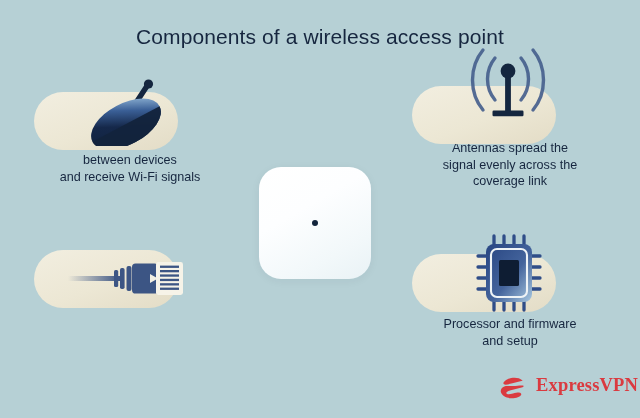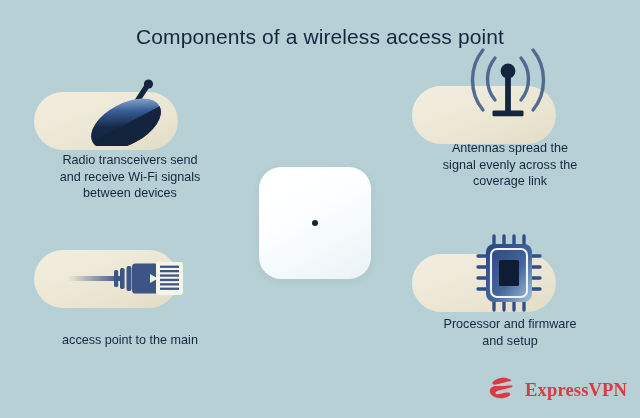--- a/index.html
+++ b/index.html
@@ -102,24 +102,24 @@
     height: 6.5px;
     margin-left: -3.25px;
     margin-top: -3.25px;
     border-radius: 50%;
     background: #12243c;
   }
 
   
   .brand {
     position: absolute;
-    right: 13px;
+    right: 2px;
     bottom: 14px;
     display: flex;
-    align-items: center;
+    align-items: flex-start;
     gap: 7px;
   }
   .brand-mark { display: block; }
   .brand-name {
     font-family: "Liberation Serif", serif;
     font-size: 18.5px;
     font-weight: 700;
     color: #da3a40;
     letter-spacing: 0.15px;
     line-height: 1;
@@ -152,23 +152,22 @@
           </g>
 
           <g transform="translate(116,60) rotate(-28)">
             <ellipse cx="0" cy="0" rx="38" ry="20.5" fill="url(#dishGrad)"></ellipse>
             <path d="M -38 0 A 38 20.5 0 0 0 38 0 Z" fill="#13233c" opacity="0.96"></path>
           </g>
         </svg>
       </div>
     </div>
     <div class="caption">
-      <span class="line">Radio transceivers send</span>
+      <span class="line">between devices</span>
       <span class="line">and receive Wi-Fi signals</span>
-      <span class="line">between devices</span>
     </div>
   </div>
 
   <div class="item item-tr">
     <div class="icon-stage">
       <div class="pill"></div>
       <div class="icon-holder">
         <svg width="240" height="82" viewBox="0 0 240 82">
           <g transform="translate(118,4)">
 
@@ -224,21 +223,20 @@
             <rect x="92" y="8.0" width="19" height="2.3" fill="#3c5584"></rect>
             <rect x="92" y="12.4" width="19" height="2.3" fill="#3c5584"></rect>
             <rect x="92" y="16.8" width="19" height="2.3" fill="#3c5584"></rect>
             <rect x="92" y="21.2" width="19" height="2.3" fill="#3c5584"></rect>
             <rect x="92" y="25.6" width="19" height="2.3" fill="#3c5584"></rect>
           </g>
         </svg>
       </div>
     </div>
     <div class="caption">
-      <span class="line">access point to the main</span>
     </div>
   </div>
 
   <div class="item item-br">
     <div class="icon-stage">
       <div class="pill"></div>
       <div class="icon-holder">
         <svg width="240" height="82" viewBox="0 0 240 82">
           <defs>
             <linearGradient id="chipGrad" x1="0.1" y1="0.08" x2="0.95" y2="0.95">

